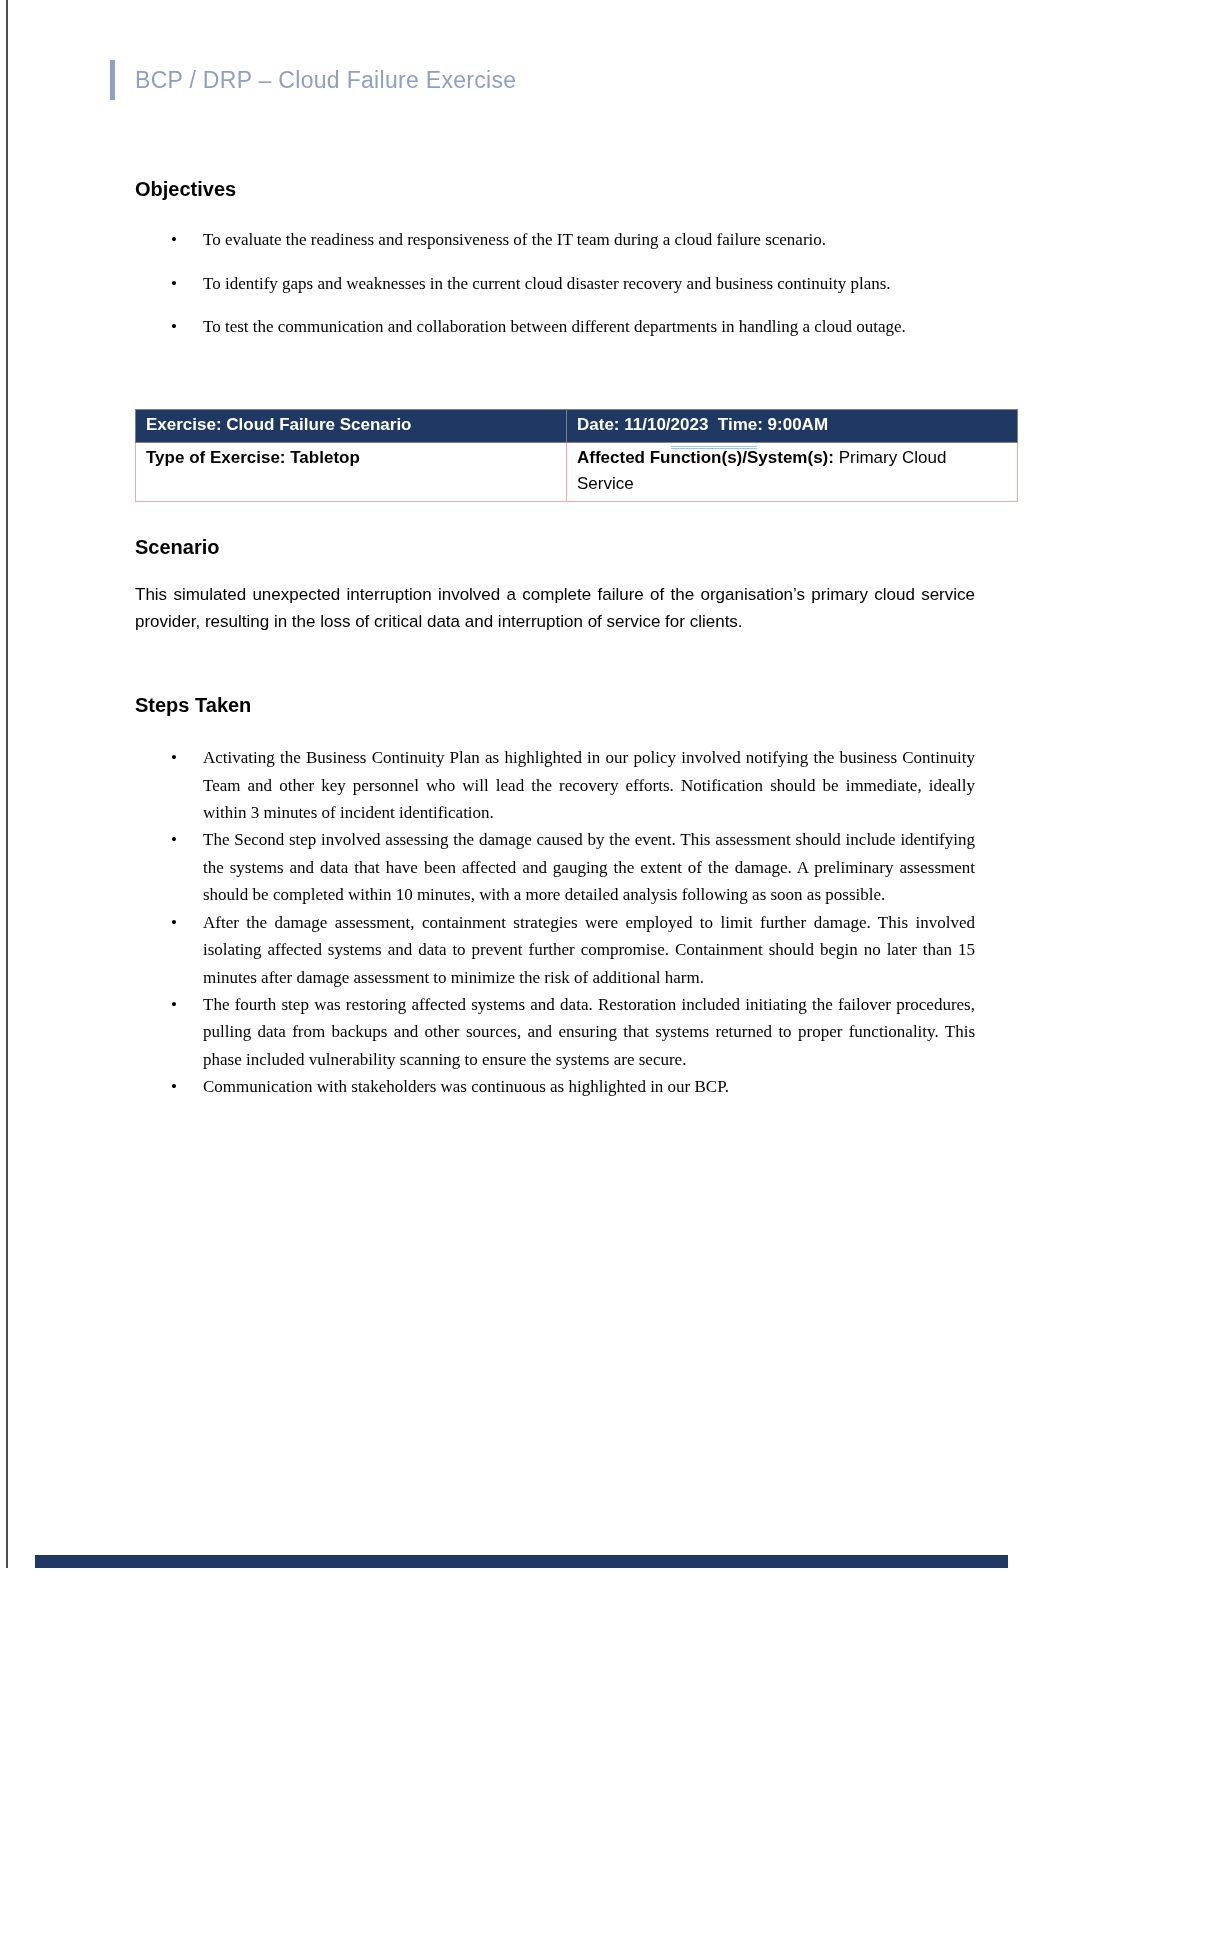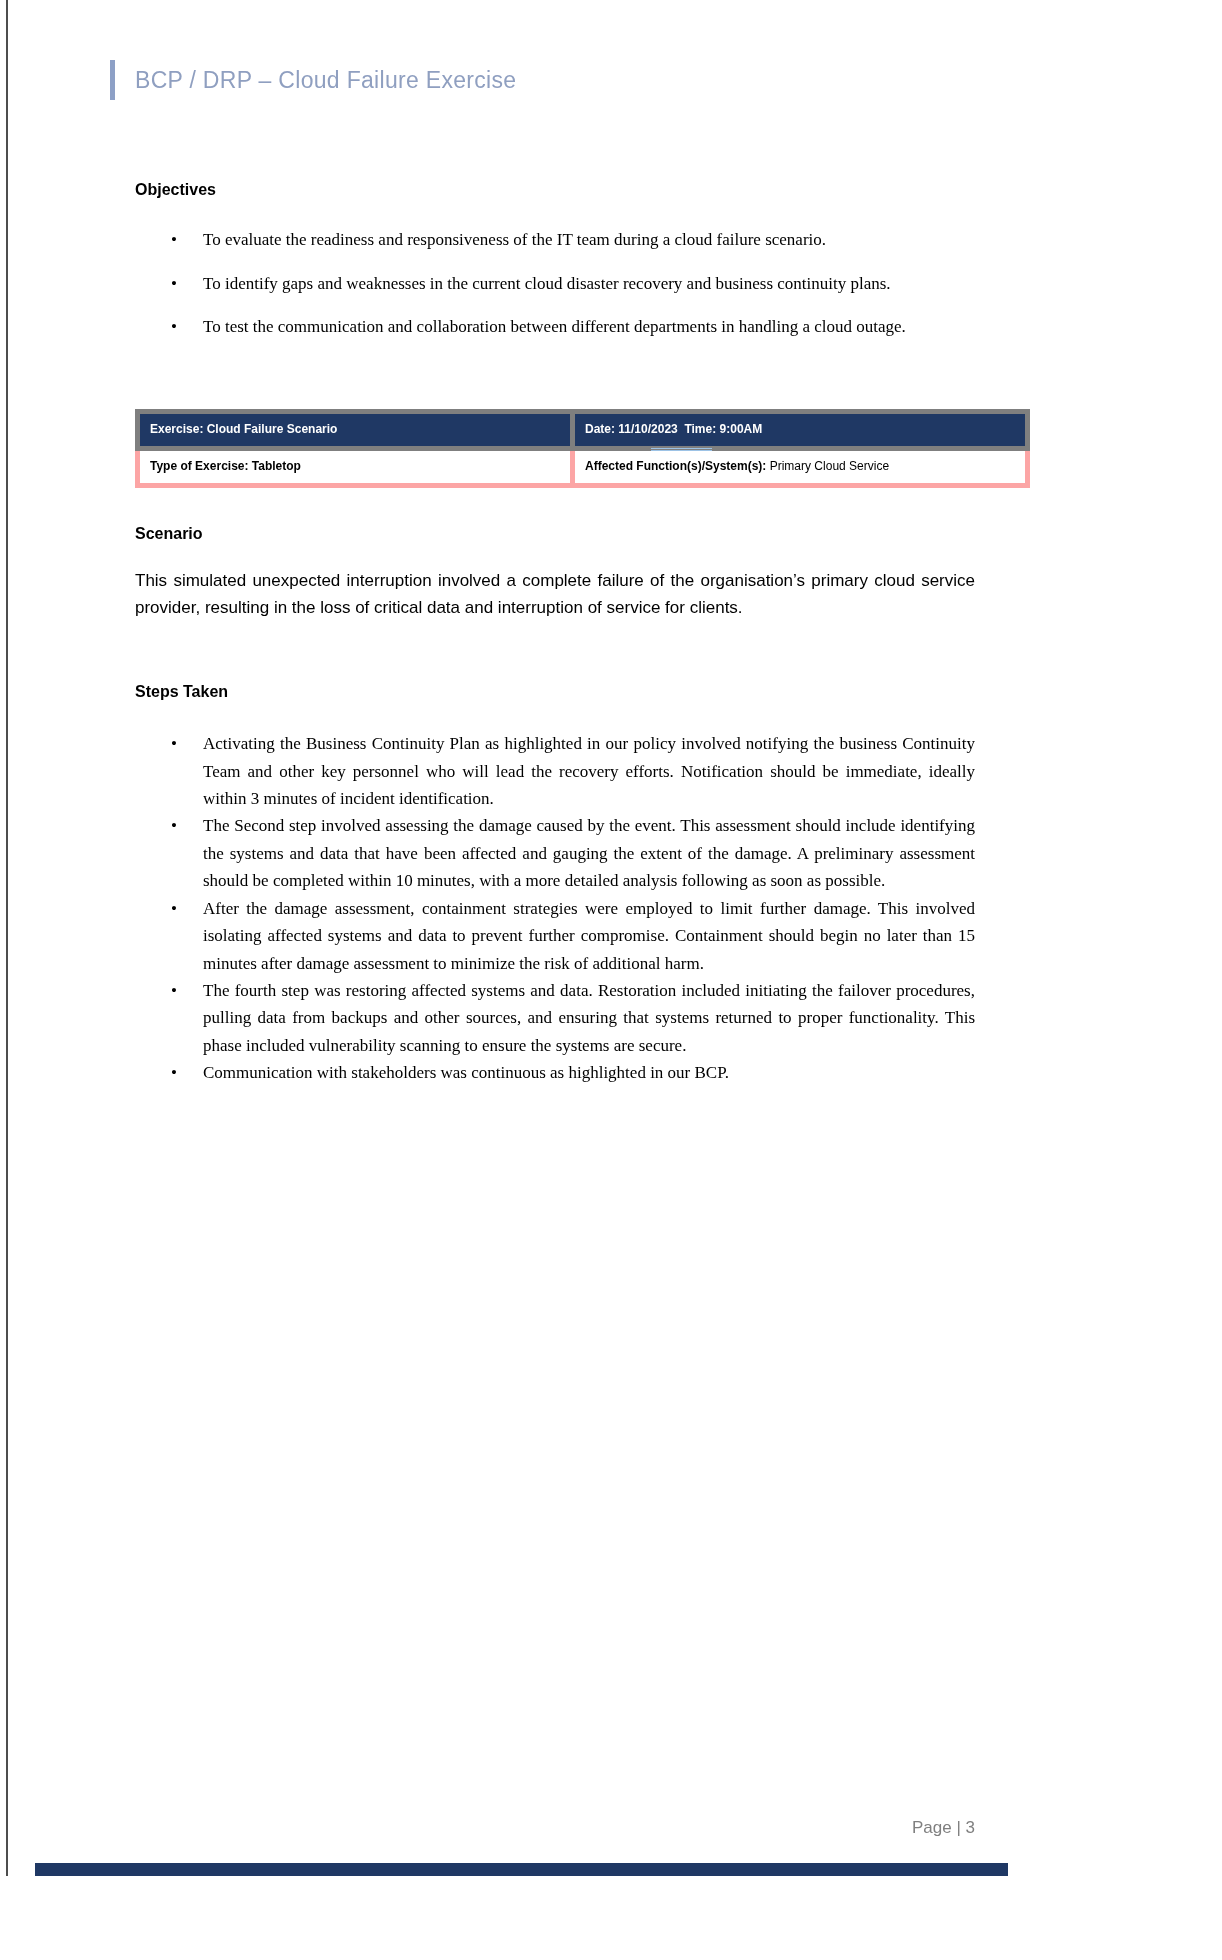--- a/index.html
+++ b/index.html
@@ -5,21 +5,21 @@
   html, body {
     margin: 0;
     padding: 0;
     background: #ffffff;
     font-family: "Liberation Sans", sans-serif;
     color: #000000;
   }
   .page {
     position: relative;
     width: 1222px;
-    height: 1876px;
+    height: 1568px;
     background: #ffffff;
     overflow: hidden;
   }
   .page-left-border {
     position: absolute;
     left: 6px;
     top: 0;
     width: 2px;
     height: 100%;
     background: #4d4d4d;
@@ -46,21 +46,21 @@
   .doc-body {
     position: absolute;
     left: 135px;
     top: 0;
     width: 840px;
     font-size: 17px;
     line-height: 27.4px;
   }
   .section-heading {
     font-weight: bold;
-    font-size: 16px;
+    font-size: 20px;
   }
   .h-objectives { margin-top: 176px; }
   .h-scenario  { margin-top: 32px; }
   .h-steps     { margin-top: 56px; }
 
   ul.doc-list {
     list-style: none;
     margin: 0;
     padding: 0;
     font-family: Liberation Serif, serif;
@@ -82,24 +82,24 @@
   ul.steps-list { margin-top: 25px; }
   ul.steps-list li { margin-bottom: 0; }
 
   .exercise-table {
     border-collapse: collapse;
     margin-top: 68px;
     width: 840px;
     table-layout: fixed;
   }
   .exercise-table td {
-    border: 5px solid #fca5a5;
+    border: 1px solid #fca5a5;
     padding: 2px 10px 4px 10px;
     vertical-align: top;
-    font-size: 12px;
+    font-size: 17px;
     line-height: 26px;
   }
   .exercise-table .col-left  { width: 410px; }
   .exercise-table .col-right { width: 430px; }
   .exercise-table tr.header-row td {
     background: #1f3864;
     color: #ffffff;
     font-weight: bold;
     border-color: #7f7f7f;
   }

